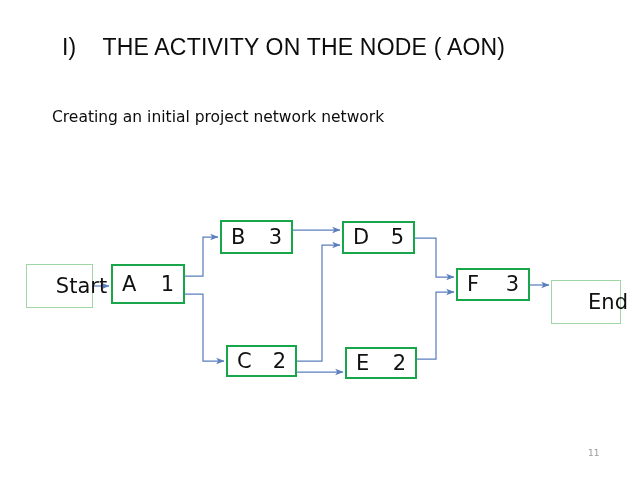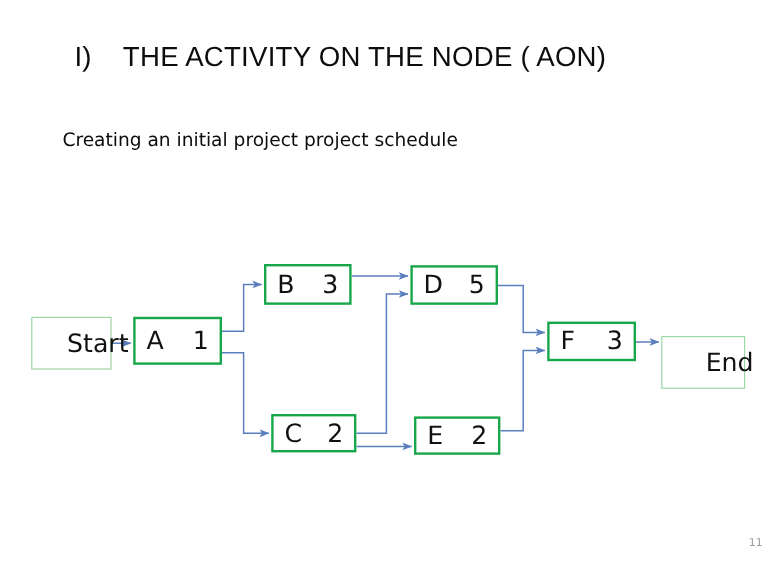--- a/index.html
+++ b/index.html
@@ -56,21 +56,20 @@
     white-space: pre;
     color: #0d0d0d;
   }
   .page-number {
     position: absolute;
     left: 588px;
     top: 448px;
     font-family: "DejaVu Sans", sans-serif;
     font-size: 9px;
     color: #9a9a9a;
-    margin-left: 36px;
   }
 
   
   #diagram {
     position: absolute;
     left: 0;
     top: 200px;
     width: 638px;
     height: 200px;
   }
@@ -123,21 +122,21 @@
   #node-f     { left: 456px; top: 68px;  width: 74px;  height: 33px; }
   #node-end   { left: 551px; top: 70px;  width: 70px;  height: 44px; margin-top: 10px; }
 </style>
 </head>
 <body>
 
 <div id="slide">
 
   <div class="slide-title">I)    THE ACTIVITY ON THE NODE ( AON)</div>
 
-  <div class="slide-subtitle">Creating an initial project project schedule</div>
+  <div class="slide-subtitle">Creating an initial project network network</div>
 
   <div id="diagram">
 
     <svg id="connectors" viewBox="0 0 638 200" width="638" height="200" xmlns="http://www.w3.org/2000/svg">
       <defs>
         <marker id="arrowhead" markerWidth="7" markerHeight="6" refX="6.2" refY="3" orient="auto" markerUnits="strokeWidth">
           <path d="M0,0.4 L6.6,3 L0,5.6 L1.6,3 Z" fill="#5b7fbd"></path>
         </marker>
       </defs>
       <g stroke="#5b7fbd" stroke-width="1.25" fill="none" stroke-linecap="butt" stroke-linejoin="miter">

